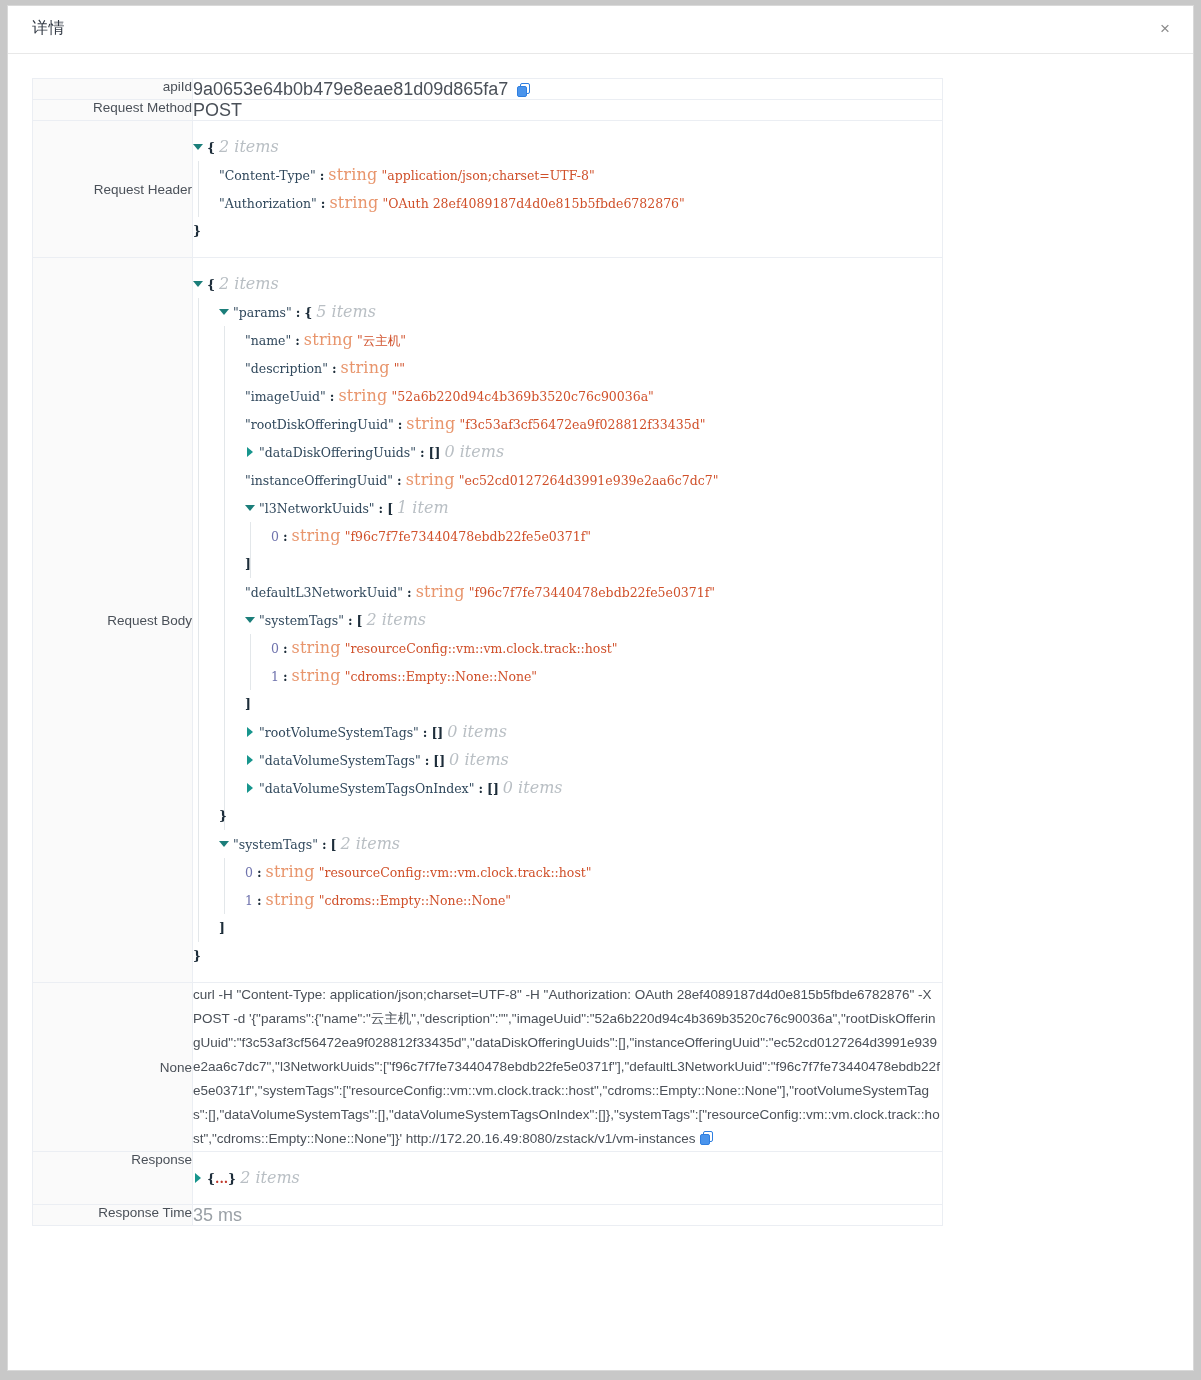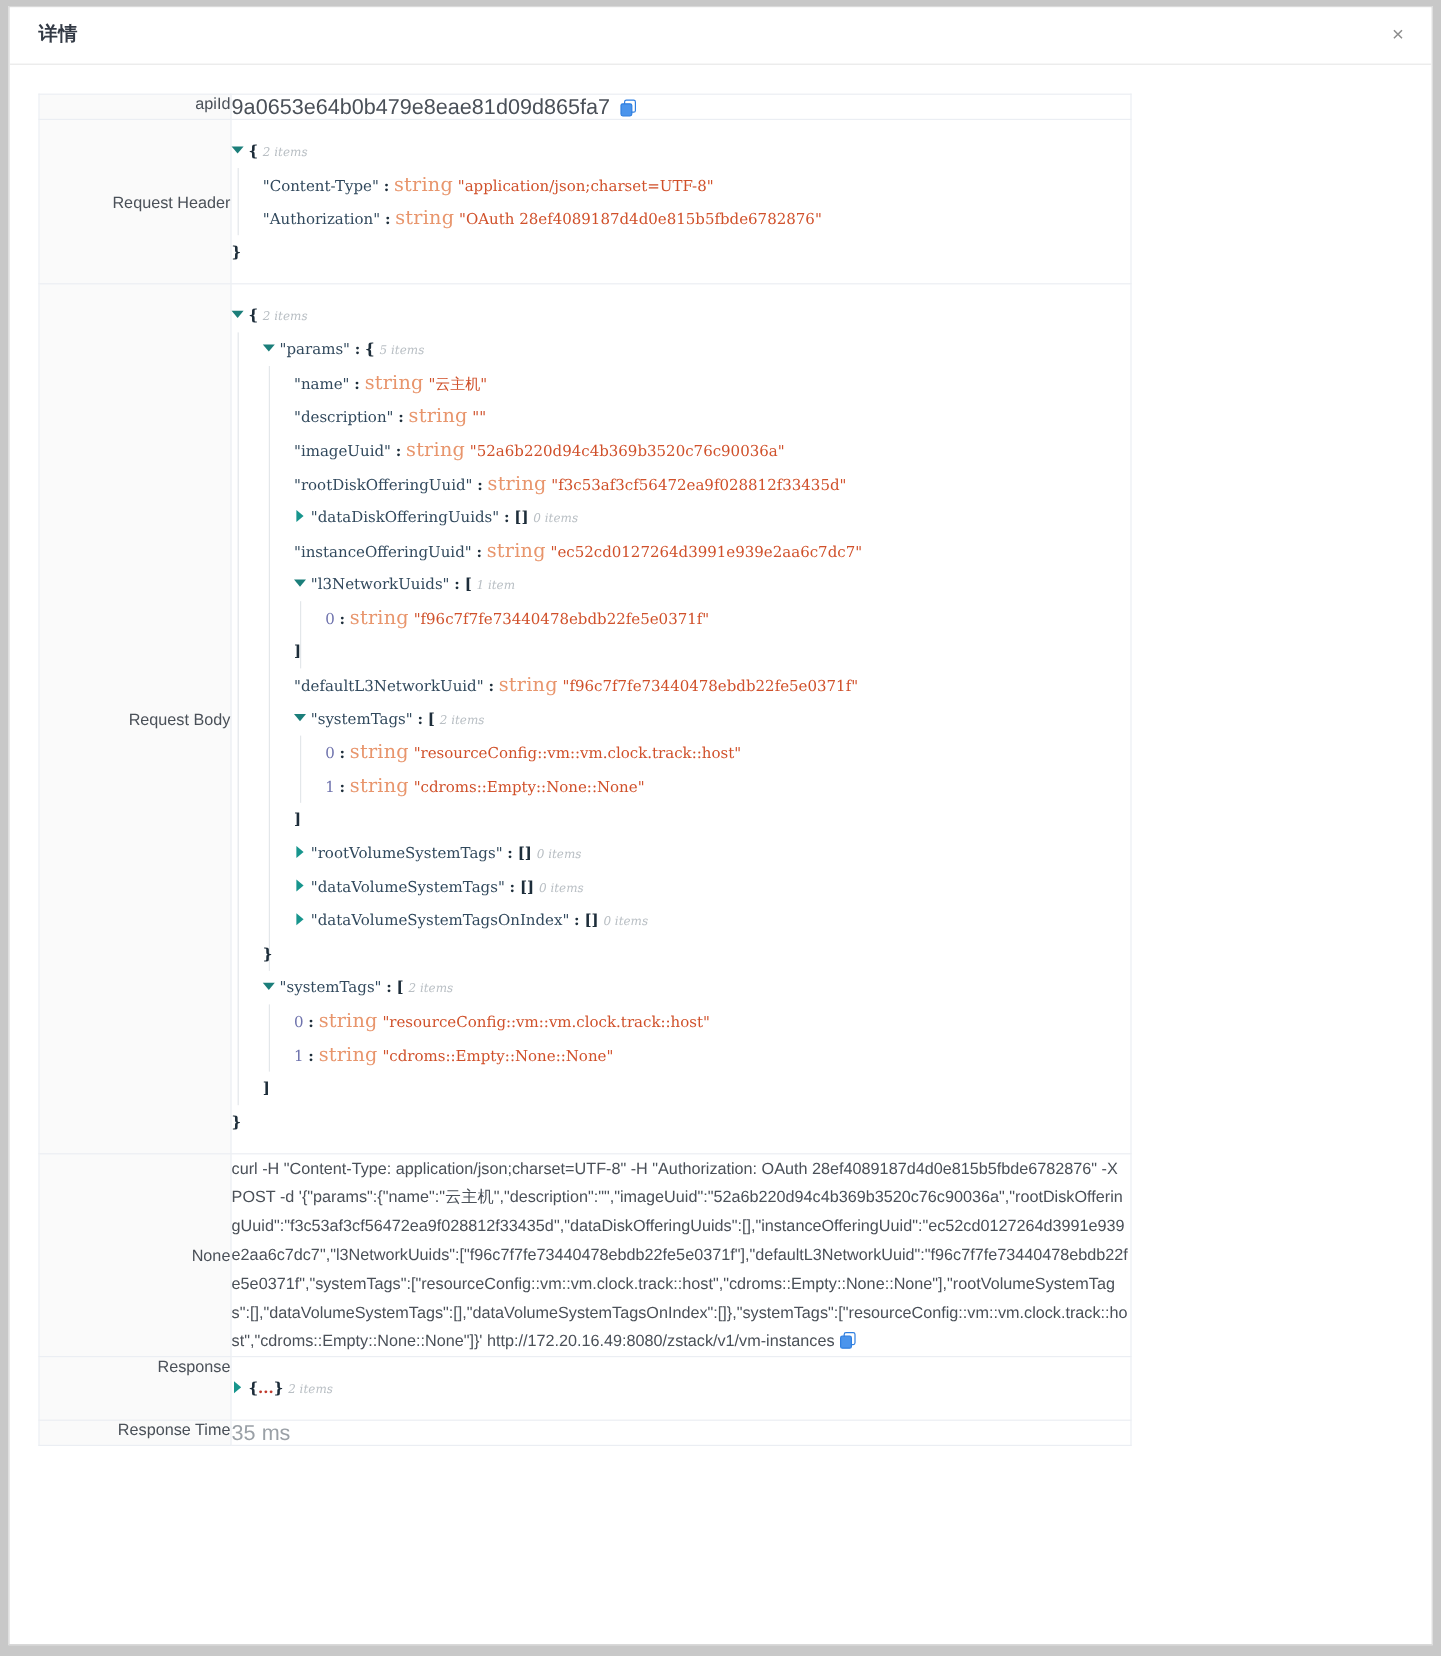--- a/index.html
+++ b/index.html
@@ -25,21 +25,20 @@
     height:48px;
     border-bottom:1px solid #e8e8e8;
     box-sizing:border-box;
   }
   .dlg-title{
     position:absolute;
     left:24px; top:12px;
     font-size:16px;
     color:#333a45;
     letter-spacing:0.5px;
-    font-weight:bold;
   }
   .close-btn{
     position:absolute;
     right:14px; top:9px;
     width:28px;height:28px;
     line-height:28px;
     text-align:center;
     color:#8c8c8c;
     font-size:17px;
     cursor:pointer;
@@ -141,21 +140,21 @@
     position:absolute;left:2px;top:0;
     border-top:5px solid transparent;
     border-bottom:5px solid transparent;
     border-left:6px solid #17958d;
   }
   .brace{ color:#1d2d3a; font-weight:bold; }
   .key{ color:#30485c; }
   .type{ color:#e8956c; font-size:16px; letter-spacing:.2px;}
   .str{ color:#d0502a; }
   .idx{ color:#6f73ad; }
-  .items{ color:#b9bfc4; font-style:italic; font-size:10px;text-align:center; }
+  .items{ color:#b9bfc4; font-style:italic; font-size:16px;text-align:center; }
   .dots{ color:#c0392b; font-weight:bold; }
 
   .guide{
     position:absolute;
     top:0;bottom:0;
     width:1px;
     background:#e3e7ea;
   }
 
   
@@ -186,20 +185,26 @@
 
       <tbody>
           <tr>
         <td class="label">apiId</td>
         <td class="value">
           <span class="plainval">9a0653e64b0b479e8eae81d09d865fa7</span>
           <span class="copy-ic"><i class="back"></i><i class="front"></i></span>
         </td>
       </tr>
 
+      <tr>
+        <td class="label">Request Method</td>
+        <td class="value">
+          <span class="plainval">POST</span>
+        </td>
+      </tr>
 
 
       <tr>
         <td class="label vtop">Request Header</td>
         <td class="value tight">
           <div class="json" style="position:relative;">
             <div class="guide" style="left:5px;top:28px;height:56px;"></div>
             <div class="row i0">
               <span class="arrow down"></span><span class="brace">{</span>
               <span class="items">2 items</span>

